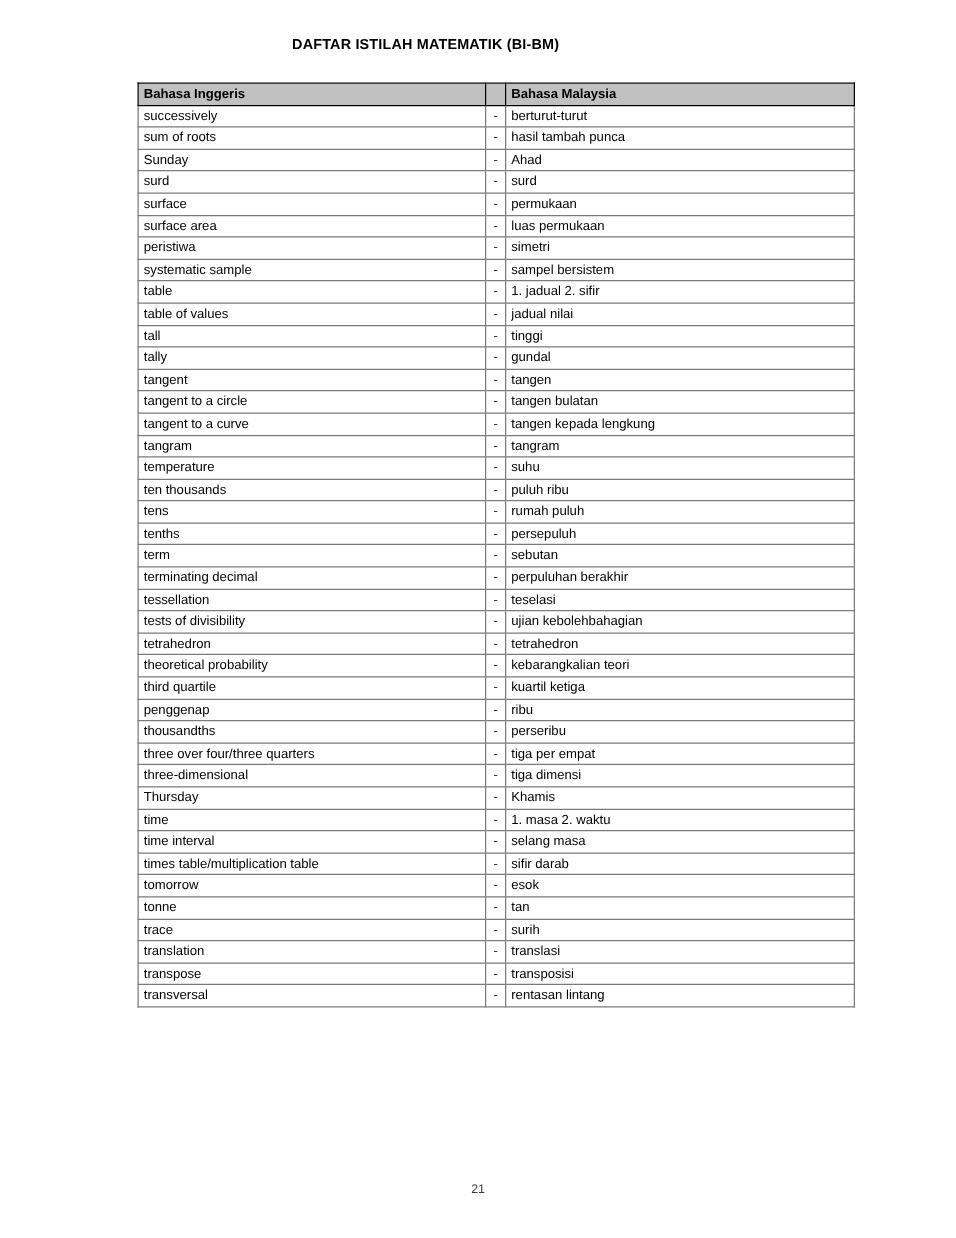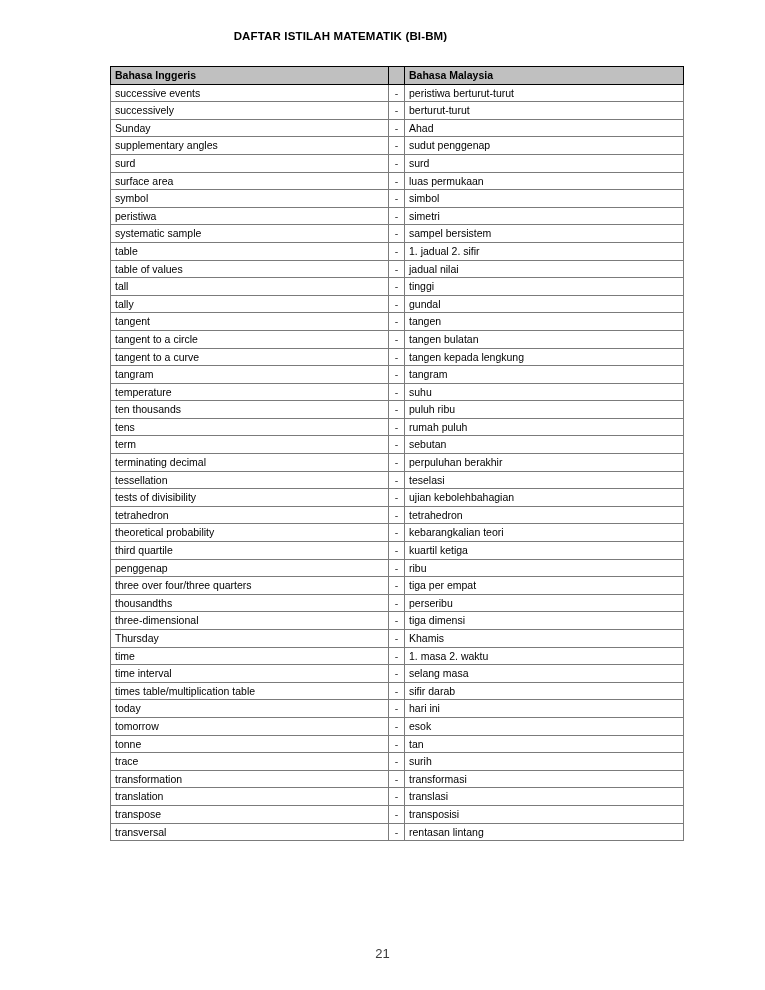--- a/index.html
+++ b/index.html
@@ -64,76 +64,71 @@
   .dash-cell {
     text-align: center;
     color: #333333;
   }
   .page-number {
     position: absolute;
     top: 946px;
     left: 0;
     width: 765px;
     text-align: center;
-    font-size: 13px;
+    font-size: 10px;
     color: #3a3a3a;
   }
 </style>
 </head>
 <body>
 
 <div class="page">
 
   <div class="doc-title">DAFTAR ISTILAH MATEMATIK (BI-BM)</div>
 
   <table class="glossary-table">
     <thead>
       <tr>
         <th class="col-en">Bahasa Inggeris</th>
         <th class="col-dash"></th>
         <th class="col-ms">Bahasa Malaysia</th>
       </tr>
     </thead>
     <tbody id="glossary-body">
         <tr>
-          <td class="col-en">successive events</td>
-          <td class="col-dash dash-cell">-</td>
-          <td class="col-ms">peristiwa berturut-turut</td>
-        </tr>
-        <tr>
           <td class="col-en">successively</td>
           <td class="col-dash dash-cell">-</td>
           <td class="col-ms">berturut-turut</td>
         </tr>
         <tr>
+          <td class="col-en">sum of roots</td>
+          <td class="col-dash dash-cell">-</td>
+          <td class="col-ms">hasil tambah punca</td>
+        </tr>
+        <tr>
           <td class="col-en">Sunday</td>
           <td class="col-dash dash-cell">-</td>
           <td class="col-ms">Ahad</td>
         </tr>
         <tr>
-          <td class="col-en">supplementary angles</td>
-          <td class="col-dash dash-cell">-</td>
-          <td class="col-ms">sudut penggenap</td>
-        </tr>
-        <tr>
           <td class="col-en">surd</td>
           <td class="col-dash dash-cell">-</td>
           <td class="col-ms">surd</td>
         </tr>
         <tr>
+          <td class="col-en">surface</td>
+          <td class="col-dash dash-cell">-</td>
+          <td class="col-ms">permukaan</td>
+        </tr>
+        <tr>
           <td class="col-en">surface area</td>
           <td class="col-dash dash-cell">-</td>
           <td class="col-ms">luas permukaan</td>
         </tr>
         <tr>
-          <td class="col-en">symbol</td>
-          <td class="col-dash dash-cell">-</td>
-          <td class="col-ms">simbol</td>
-        </tr>
-        <tr>
           <td class="col-en">peristiwa</td>
           <td class="col-dash dash-cell">-</td>
           <td class="col-ms">simetri</td>
         </tr>
         <tr>
           <td class="col-en">systematic sample</td>
           <td class="col-dash dash-cell">-</td>
           <td class="col-ms">sampel bersistem</td>
         </tr>
         <tr>
@@ -185,20 +180,25 @@
           <td class="col-en">ten thousands</td>
           <td class="col-dash dash-cell">-</td>
           <td class="col-ms">puluh ribu</td>
         </tr>
         <tr>
           <td class="col-en">tens</td>
           <td class="col-dash dash-cell">-</td>
           <td class="col-ms">rumah puluh</td>
         </tr>
         <tr>
+          <td class="col-en">tenths</td>
+          <td class="col-dash dash-cell">-</td>
+          <td class="col-ms">persepuluh</td>
+        </tr>
+        <tr>
           <td class="col-en">term</td>
           <td class="col-dash dash-cell">-</td>
           <td class="col-ms">sebutan</td>
         </tr>
         <tr>
           <td class="col-en">terminating decimal</td>
           <td class="col-dash dash-cell">-</td>
           <td class="col-ms">perpuluhan berakhir</td>
         </tr>
         <tr>
@@ -225,30 +225,30 @@
           <td class="col-en">third quartile</td>
           <td class="col-dash dash-cell">-</td>
           <td class="col-ms">kuartil ketiga</td>
         </tr>
         <tr>
           <td class="col-en">penggenap</td>
           <td class="col-dash dash-cell">-</td>
           <td class="col-ms">ribu</td>
         </tr>
         <tr>
+          <td class="col-en">thousandths</td>
+          <td class="col-dash dash-cell">-</td>
+          <td class="col-ms">perseribu</td>
+        </tr>
+        <tr>
           <td class="col-en">three over four/three quarters</td>
           <td class="col-dash dash-cell">-</td>
           <td class="col-ms">tiga per empat</td>
         </tr>
         <tr>
-          <td class="col-en">thousandths</td>
-          <td class="col-dash dash-cell">-</td>
-          <td class="col-ms">perseribu</td>
-        </tr>
-        <tr>
           <td class="col-en">three-dimensional</td>
           <td class="col-dash dash-cell">-</td>
           <td class="col-ms">tiga dimensi</td>
         </tr>
         <tr>
           <td class="col-en">Thursday</td>
           <td class="col-dash dash-cell">-</td>
           <td class="col-ms">Khamis</td>
         </tr>
         <tr>
@@ -260,43 +260,33 @@
           <td class="col-en">time interval</td>
           <td class="col-dash dash-cell">-</td>
           <td class="col-ms">selang masa</td>
         </tr>
         <tr>
           <td class="col-en">times table/multiplication table</td>
           <td class="col-dash dash-cell">-</td>
           <td class="col-ms">sifir darab</td>
         </tr>
         <tr>
-          <td class="col-en">today</td>
-          <td class="col-dash dash-cell">-</td>
-          <td class="col-ms">hari ini</td>
-        </tr>
-        <tr>
           <td class="col-en">tomorrow</td>
           <td class="col-dash dash-cell">-</td>
           <td class="col-ms">esok</td>
         </tr>
         <tr>
           <td class="col-en">tonne</td>
           <td class="col-dash dash-cell">-</td>
           <td class="col-ms">tan</td>
         </tr>
         <tr>
           <td class="col-en">trace</td>
           <td class="col-dash dash-cell">-</td>
           <td class="col-ms">surih</td>
-        </tr>
-        <tr>
-          <td class="col-en">transformation</td>
-          <td class="col-dash dash-cell">-</td>
-          <td class="col-ms">transformasi</td>
         </tr>
         <tr>
           <td class="col-en">translation</td>
           <td class="col-dash dash-cell">-</td>
           <td class="col-ms">translasi</td>
         </tr>
         <tr>
           <td class="col-en">transpose</td>
           <td class="col-dash dash-cell">-</td>
           <td class="col-ms">transposisi</td>

